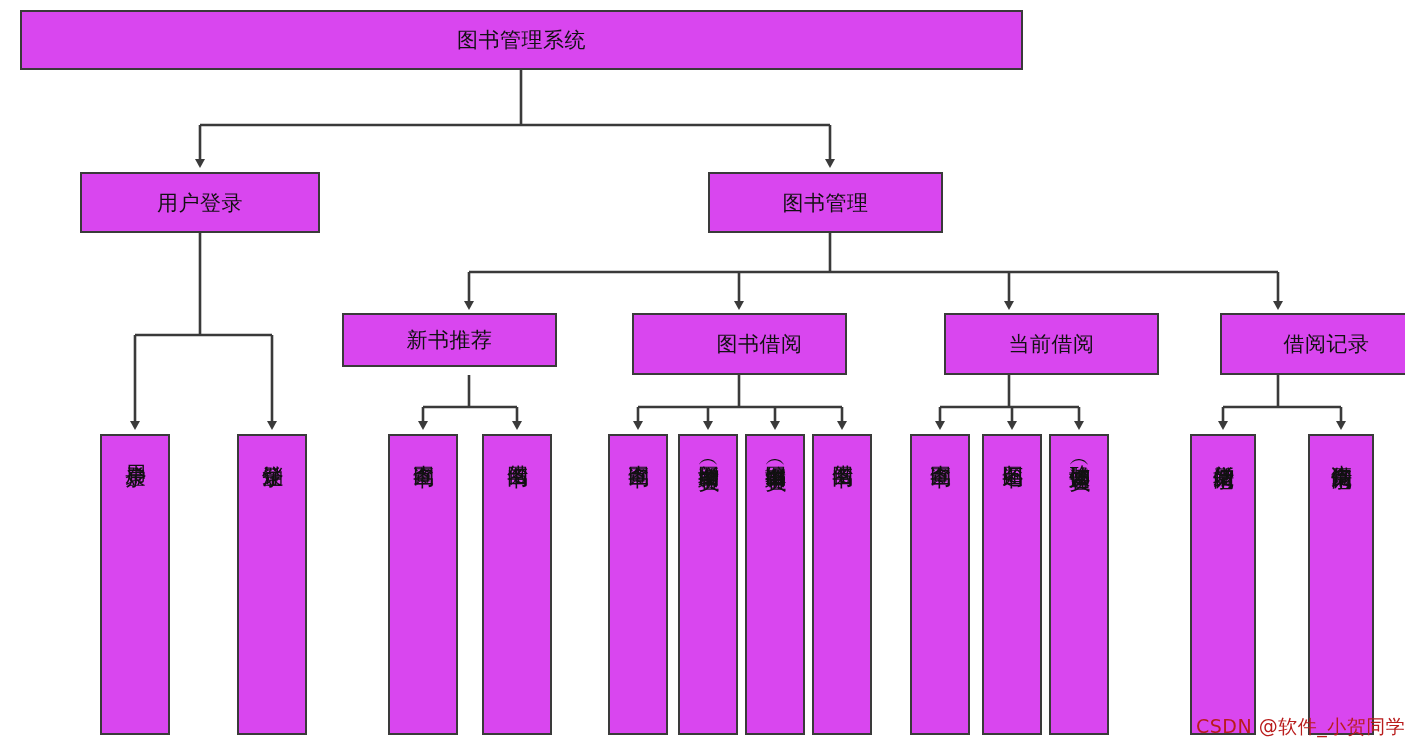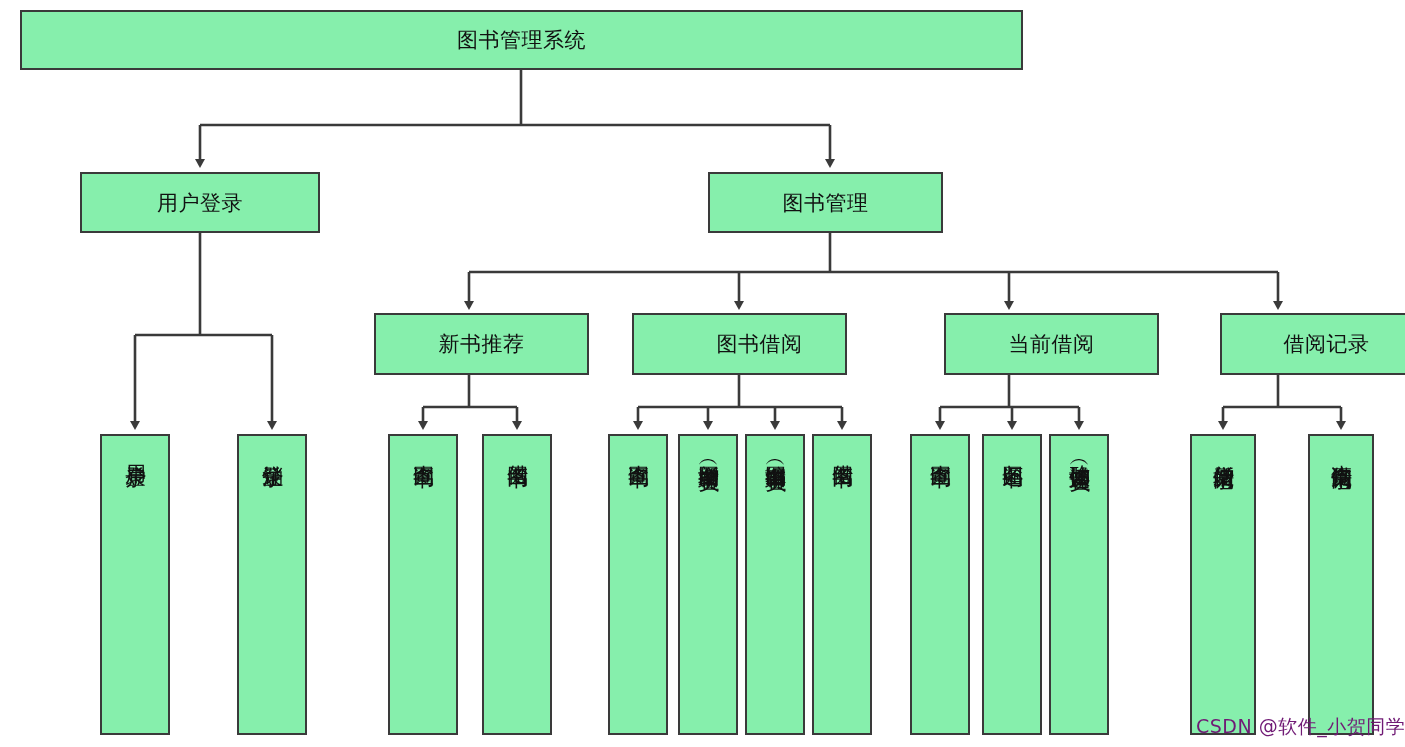--- a/index.html
+++ b/index.html
@@ -22,21 +22,21 @@
     position: absolute;
     left: 0;
     top: 0;
     width: 1405px;
     height: 747px;
     pointer-events: none;
   }
   .node {
     position: absolute;
     box-sizing: border-box;
-    background: #86efac;
+    background: #d946ef;
     border: 2px solid #3a3a3a;
     display: flex;
     align-items: center;
     justify-content: center;
     color: #111111;
   }
   .node.horiz {
     font-size: 21px;
     letter-spacing: 0.5px;
   }
@@ -49,21 +49,21 @@
     writing-mode: vertical-rl;
     text-orientation: upright;
     font-size: 21px;
     line-height: 1.12;
     letter-spacing: 1px;
     white-space: nowrap;
   }
   .watermark {
     position: absolute;
     font-size: 19px;
-    color: #701a75;
+    color: #b91c1c;
     white-space: nowrap;
     letter-spacing: 0.5px;
   }
 </style>
 </head>
 <body>
 
 <div id="canvas">
 
   <svg class="edges" viewBox="0 0 1405 747" xmlns="http://www.w3.org/2000/svg">
@@ -120,21 +120,21 @@
     <span>图书管理系统</span>
   </div>
 
   <div class="node horiz" style="left: 80px; top: 172px; width: 240px; height: 61px;">
     <span>用户登录</span>
   </div>
   <div class="node horiz" style="left: 708px; top: 172px; width: 235px; height: 61px;">
     <span>图书管理</span>
   </div>
 
-  <div class="node horiz" style="left: 374px; top: 313px; width: 215px; height: 62px;">
+  <div class="node horiz" style="left: 342px; top: 313px; width: 215px; height: 54px;">
     <span>新书推荐</span>
   </div>
   <div class="node horiz" style="left: 632px; top: 313px; width: 215px; height: 62px; padding-left: 40px;">
     <span>图书借阅</span>
   </div>
   <div class="node horiz" style="left: 902px; top: 313px; width: 215px; height: 62px; margin-left: 42px;">
     <span>当前借阅</span>
   </div>
   <div class="node horiz" style="left: 1220px; top: 313px; width: 213px; height: 62px;">
     <span>借阅记录</span>

